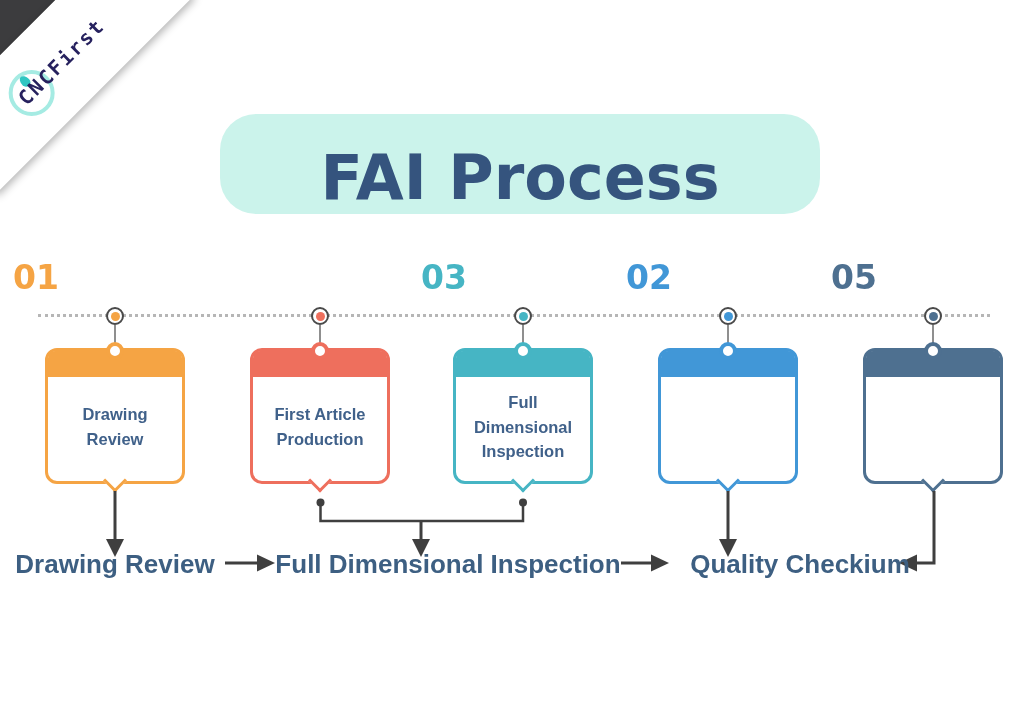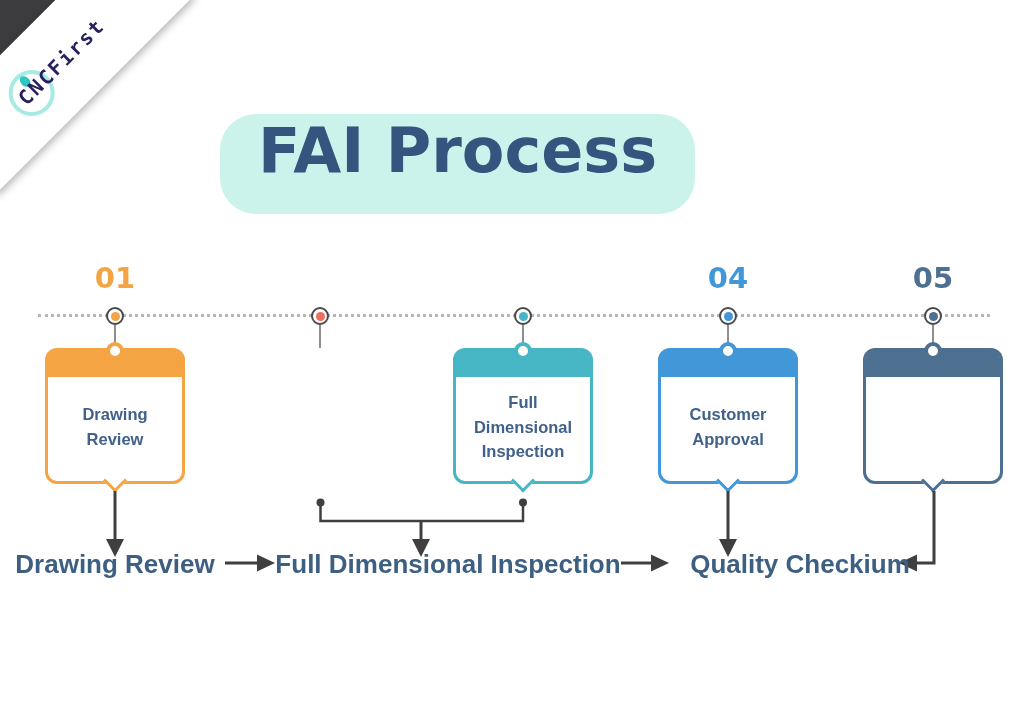--- a/index.html
+++ b/index.html
@@ -14,30 +14,30 @@
   .ribbon{position:absolute;left:-79px;top:14px;width:280px;height:95px;background:#fff;
     transform:rotate(-45deg);box-shadow:0 3px 8px rgba(0,0,0,.30);
     display:flex;align-items:center;justify-content:center;}
   .ribbon-ring{position:absolute;left:74px;top:26px;width:38px;height:38px;border-radius:50%;
     border:4px solid var(--ribbon-icon);}
   .ribbon-drop{position:absolute;left:96px;top:30px;width:9px;height:12px;background:#2fc6c2;
     border-radius:50% 50% 50% 50%/60% 60% 40% 40%;}
   .ribbon-text{position:relative;font-family:"DejaVu Sans Mono",monospace;font-weight:bold;
     font-size:20px;letter-spacing:2px;color:var(--ribbon-text);}
   
-  .title-pill{position:absolute;left:220px;top:114px;width:475px;height:100px;border-radius:36px;
-    background:var(--title-bg);display:flex;align-items:flex-start;justify-content:center;}
+  .title-pill{position:absolute;left:220px;top:114px;width:600px;height:100px;border-radius:36px;
+    background:var(--title-bg);display:flex;align-items:flex-end;justify-content:center;}
   .title-text{font-family:"DejaVu Sans",sans-serif;font-weight:bold;font-size:62px;
     color:var(--title-text);}
   
   .dotline{position:absolute;left:38px;top:314px;width:952px;height:0;
     border-top:3px dotted var(--timeline-dots);}
   .step{position:absolute;top:258px;width:204px;height:240px;}
   .step-0{left:13px;}.step-1{left:218px;}.step-2{left:421px;}.step-3{left:626px;}.step-4{left:831px;}
-  .num{text-align:center;font-family:"DejaVu Sans",sans-serif;font-weight:bold;font-size:29px;
+  .num{font-family:"DejaVu Sans",sans-serif;font-weight:bold;font-size:33px;
     height:40px;line-height:40px;color:var(--c);}
   .marker{position:absolute;top:49px;left:50%;transform:translateX(-50%);
     width:14px;height:14px;border-radius:50%;background:#fff;border:2px solid #4a4a4a;}
   .marker::after{content:'';position:absolute;inset:2.5px;border-radius:50%;background:var(--c);}
   .drop-line{position:absolute;top:67px;left:50%;width:2px;height:23px;background:#8f8f8f;
     transform:translateX(-50%);}
   .card{position:absolute;top:90px;left:50%;transform:translateX(-50%);
     width:140px;height:136px;background:#fff;border:3.5px solid var(--c);border-radius:12px;
     box-sizing:border-box;}
   .card-head{height:26px;background:var(--c);border-radius:7px 7px 0 0;}
@@ -85,41 +85,47 @@
     <div class="card-head"></div>
     <div class="card-pin"></div>
     <div class="card-label">Drawing Review</div>
     <div class="card-notch"></div>
   </div>
 </div>
 
 <div class="step step-1" style="--c: #EE6F5D;">
   <div class="marker"></div>
   <div class="drop-line"></div>
+  <div class="card">
+    <div class="card-head"></div>
+    <div class="card-pin"></div>
+    <div class="card-label">First Article Production</div>
+    <div class="card-notch"></div>
+  </div>
 </div>
 
 <div class="step step-2" style="--c: #46B5C4;">
+  <div class="num">03</div>
   <div class="marker"></div>
   <div class="drop-line"></div>
   <div class="card">
     <div class="card-head"></div>
     <div class="card-pin"></div>
     <div class="card-label">Full Dimensional Inspection</div>
     <div class="card-notch"></div>
   </div>
 </div>
 
 <div class="step step-3" style="--c: #4197D7;">
-  <div class="num">04</div>
+  <div class="num">02</div>
   <div class="marker"></div>
   <div class="drop-line"></div>
   <div class="card">
     <div class="card-head"></div>
     <div class="card-pin"></div>
-    <div class="card-label">Customer Approval</div>
     <div class="card-notch"></div>
   </div>
 </div>
 
 <div class="step step-4" style="--c: #4E7090;">
   <div class="num">05</div>
   <div class="marker"></div>
   <div class="drop-line"></div>
   <div class="card">
     <div class="card-head"></div>

